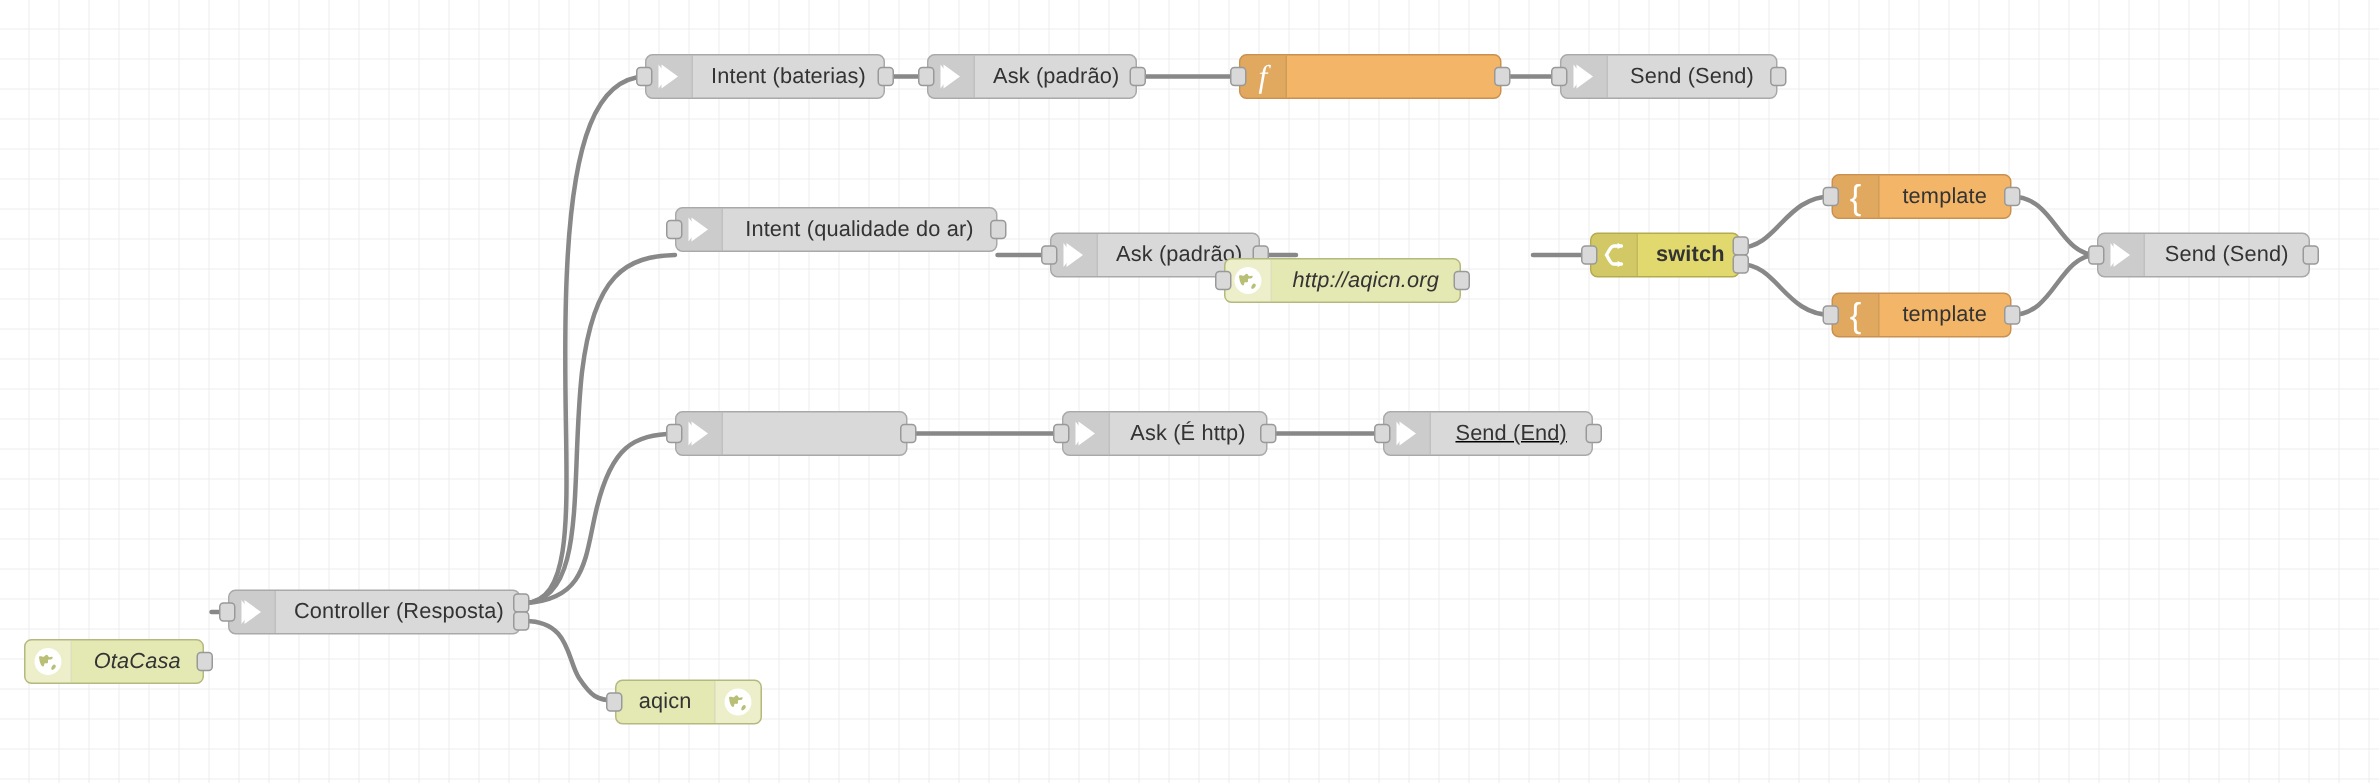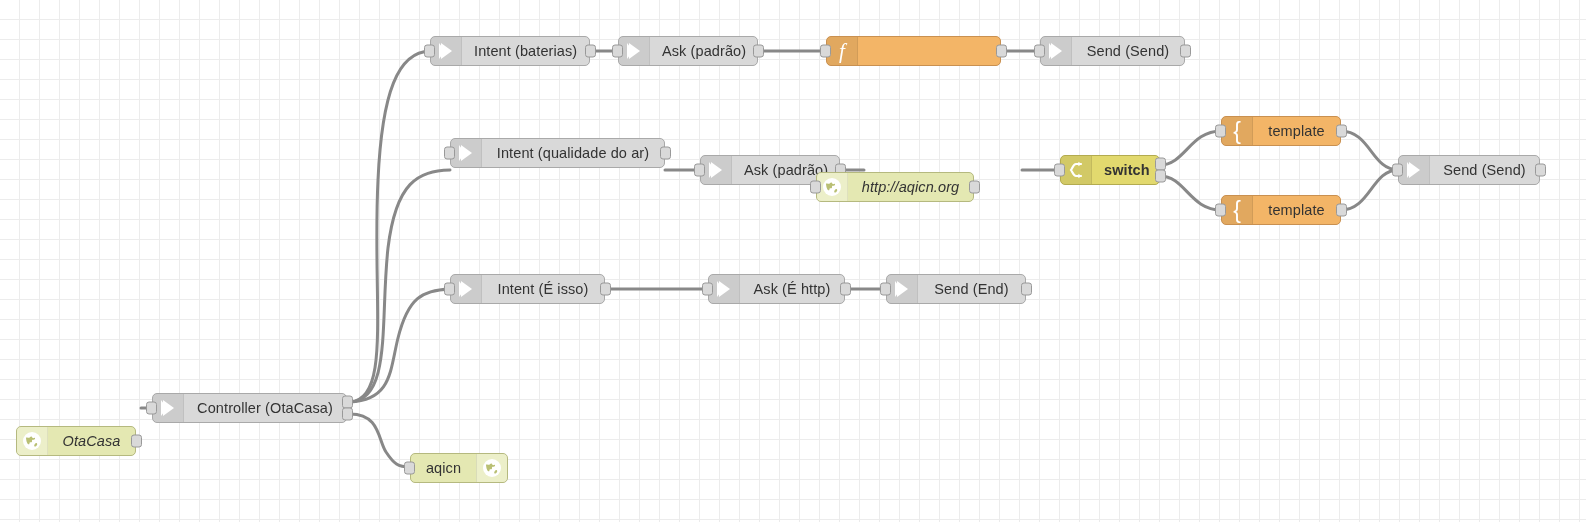--- a/index.html
+++ b/index.html
@@ -305,38 +305,37 @@
         <span class="port in"></span>
         <span class="port out"></span>
       </div>
       <div class="node n-grey" style="left: 450px; top: 274px; width: 155px;">
         <div class="node-inner">
           <span class="icon-strip">
             <span style="display: flex; align-items: center; justify-content: center;">
               <span class="glyph-arrow"></span>
             </span>
           </span>
-          <span class="label">Intent (É isso)</span>
         </div>
         <span class="port in"></span>
         <span class="port out"></span>
       </div>
       <div class="node n-grey" style="left: 708px; top: 274px; width: 137px;">
         <div class="node-inner">
           <span class="icon-strip">
             <span style="display: flex; align-items: center; justify-content: center;">
               <span class="glyph-arrow"></span>
             </span>
           </span>
           <span class="label">Ask (É http)</span>
         </div>
         <span class="port in"></span>
         <span class="port out"></span>
       </div>
-      <div class="node n-grey" style="left: 886px; top: 274px; width: 140px;">
+      <div class="node n-grey" style="left: 922px; top: 274px; width: 140px; text-decoration: underline;">
         <div class="node-inner">
           <span class="icon-strip">
             <span style="display: flex; align-items: center; justify-content: center;">
               <span class="glyph-arrow"></span>
             </span>
           </span>
           <span class="label">Send (End)</span>
         </div>
         <span class="port in"></span>
         <span class="port out"></span>
@@ -356,21 +355,21 @@
         </div>
         <span class="port out"></span>
       </div>
       <div class="node n-grey" style="left: 152px; top: 393px; width: 195px;">
         <div class="node-inner">
           <span class="icon-strip">
             <span style="display: flex; align-items: center; justify-content: center;">
               <span class="glyph-arrow"></span>
             </span>
           </span>
-          <span class="label">Controller (OtaCasa)</span>
+          <span class="label">Controller (Resposta)</span>
         </div>
         <span class="port in"></span>
         <span class="port out p0"></span>
         <span class="port out p1"></span>
       </div>
       <div class="node n-paleyellow" style="left: 410px; top: 453px; width: 98px;">
         <div class="node-inner">
           <span class="label">aqicn</span>
           <span class="icon-strip right">
             <span style="display: flex; align-items: center; justify-content: center;">

